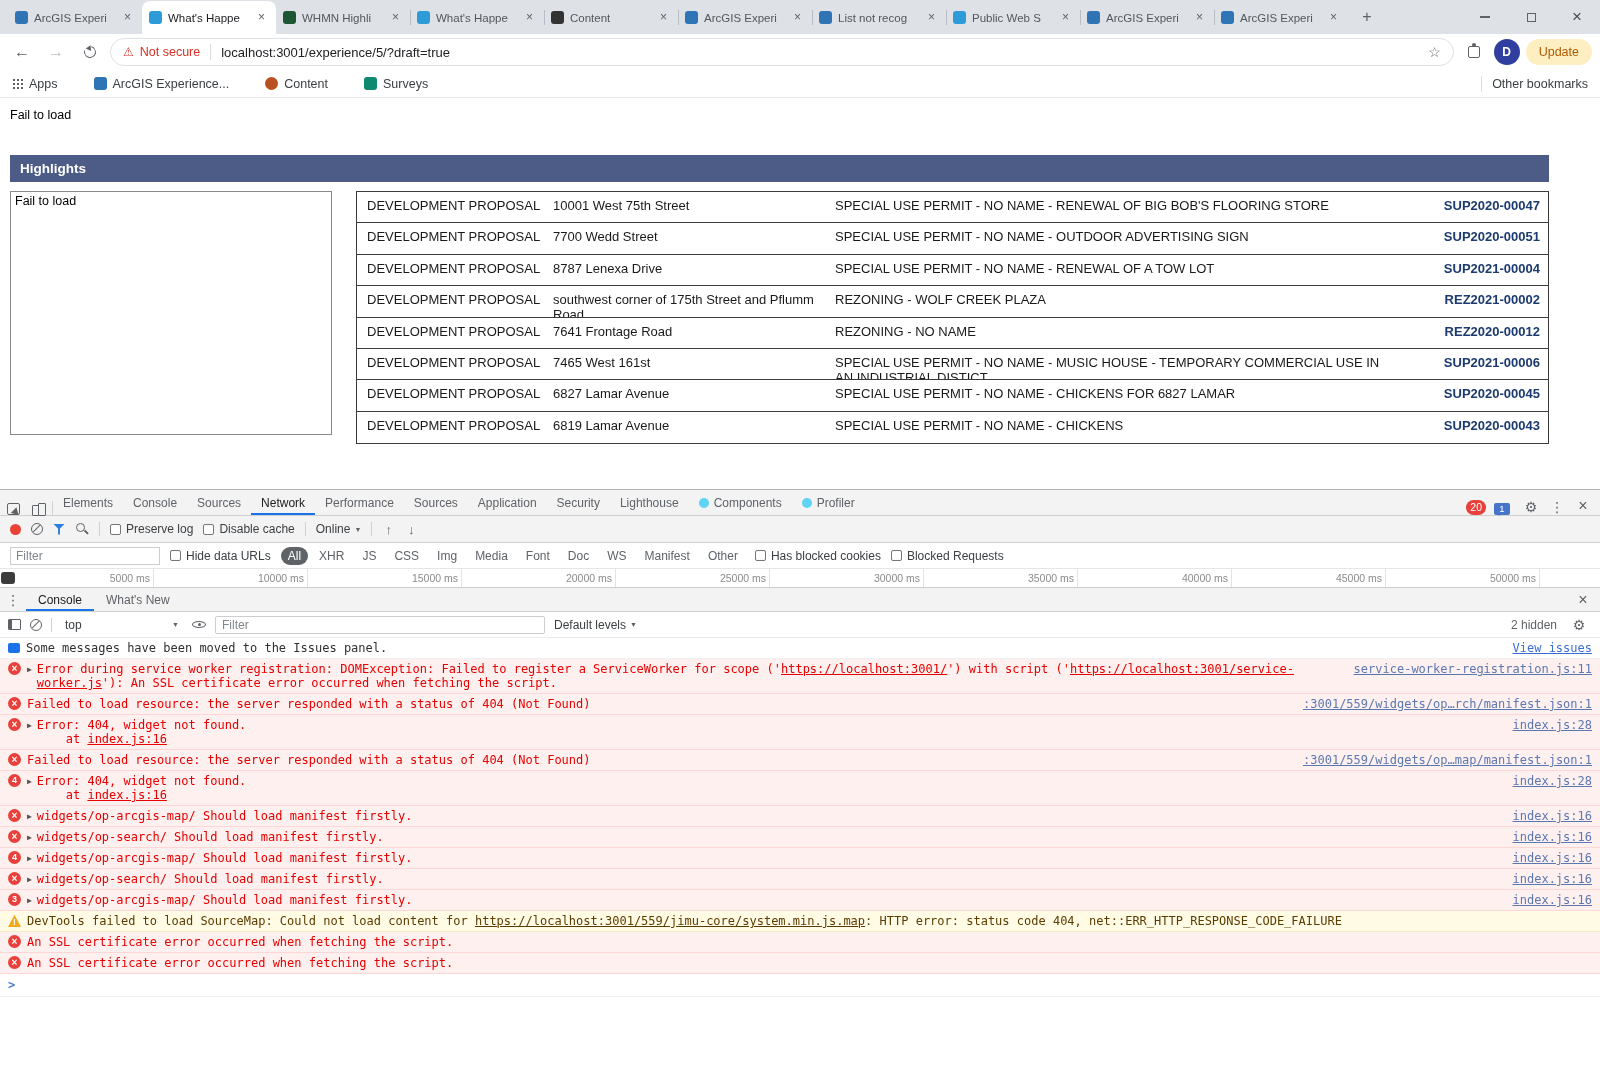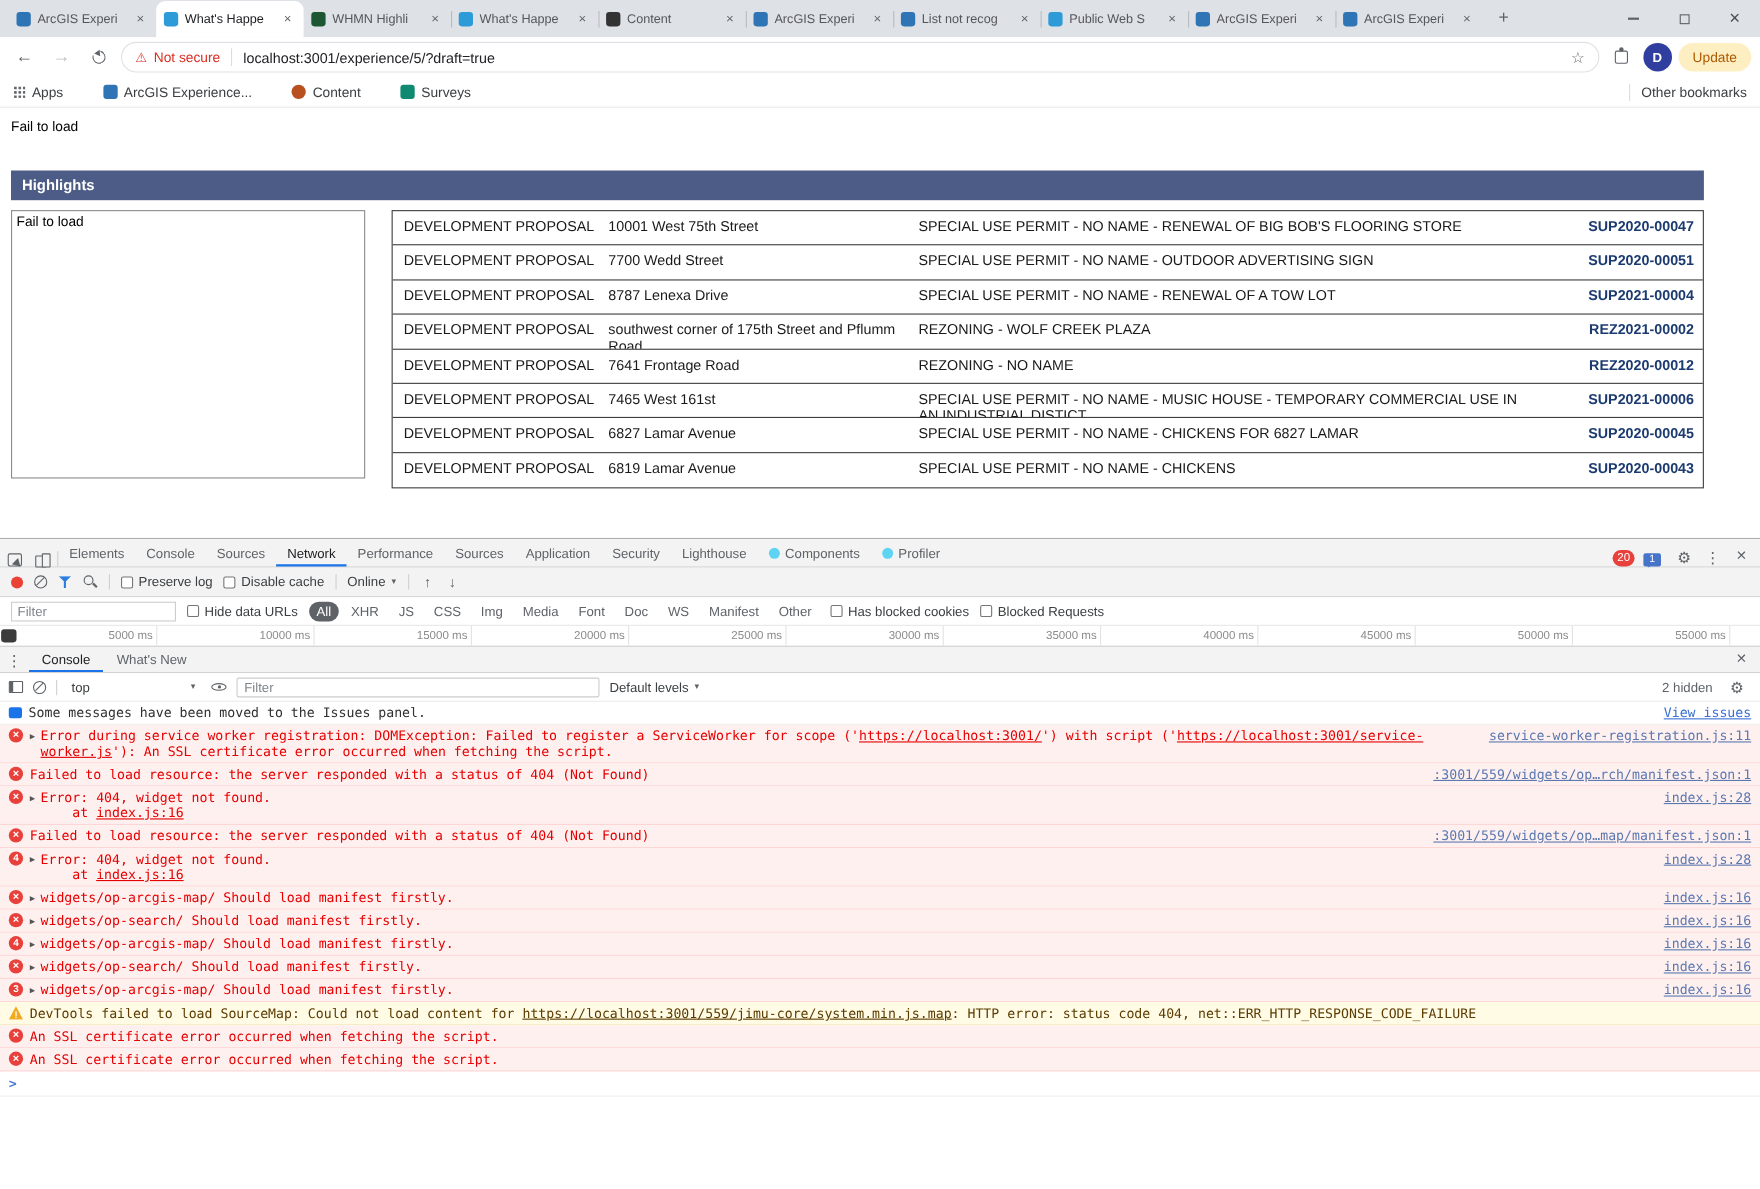--- a/index.html
+++ b/index.html
@@ -122,21 +122,21 @@
   .dd { display:inline-flex; align-items:center; white-space:nowrap; }
 
   .dt-filterrow { height:26px; display:flex; align-items:center; gap:10px; padding:0 10px; background:#fff; border-bottom:1px solid #e6e6e6; flex:none; }
   .net-filter { width:150px; height:18px; border:1px solid #cdcdcd; font-size:12px; padding:0 5px; font-family:inherit; color:#202124; }
   input::placeholder { color:#80868b; }
   .pills { display:flex; align-items:center; gap:4px; }
   .pill { padding:2px 7px; border-radius:4px; color:#5f6368; white-space:nowrap; }
   .pill.active { background:#5f6368; color:#fff; border-radius:9px; }
 
   .dt-timeline { height:19px; position:relative; background:#fff; border-bottom:1px solid #ccc; display:flex; font-size:10.5px; color:#8b8b8b; flex:none; overflow:hidden; }
-  .tl-seg { width:143px; flex:none; border-right:1px solid #e3e3e3; display:flex; align-items:center; justify-content:flex-end; padding-right:3px; }
+  .tl-seg { width:154px; flex:none; border-right:1px solid #e3e3e3; display:flex; align-items:center; justify-content:flex-end; padding-right:3px; }
   .tl-thumb { position:absolute; left:1px; top:3px; width:14px; height:12px; background:#3c3c3c; border-radius:3px; }
 
   .console-head { height:24px; display:flex; align-items:center; background:#f3f3f3; border-bottom:1px solid #d0d0d0; color:#5f6368; flex:none; padding-right:4px; }
   .drawer-tabs { display:flex; height:100%; align-items:center; }
   .drawer-tab { padding:0 12px; height:100%; display:flex; align-items:center; white-space:nowrap; }
   .drawer-tab.selected { color:#202124; box-shadow:inset 0 -2px 0 #1a73e8; }
 
   .console-toolbar { height:26px; display:flex; align-items:center; gap:9px; padding:0 8px; background:#fff; border-bottom:1px solid #ebebeb; flex:none; }
   .panel-ico { width:13px; height:11px; border:1.2px solid #5f6368; position:relative; border-radius:1px; flex:none; }
   .panel-ico::before { content:''; position:absolute; left:0; top:0; bottom:0; width:3px; background:#5f6368; }

